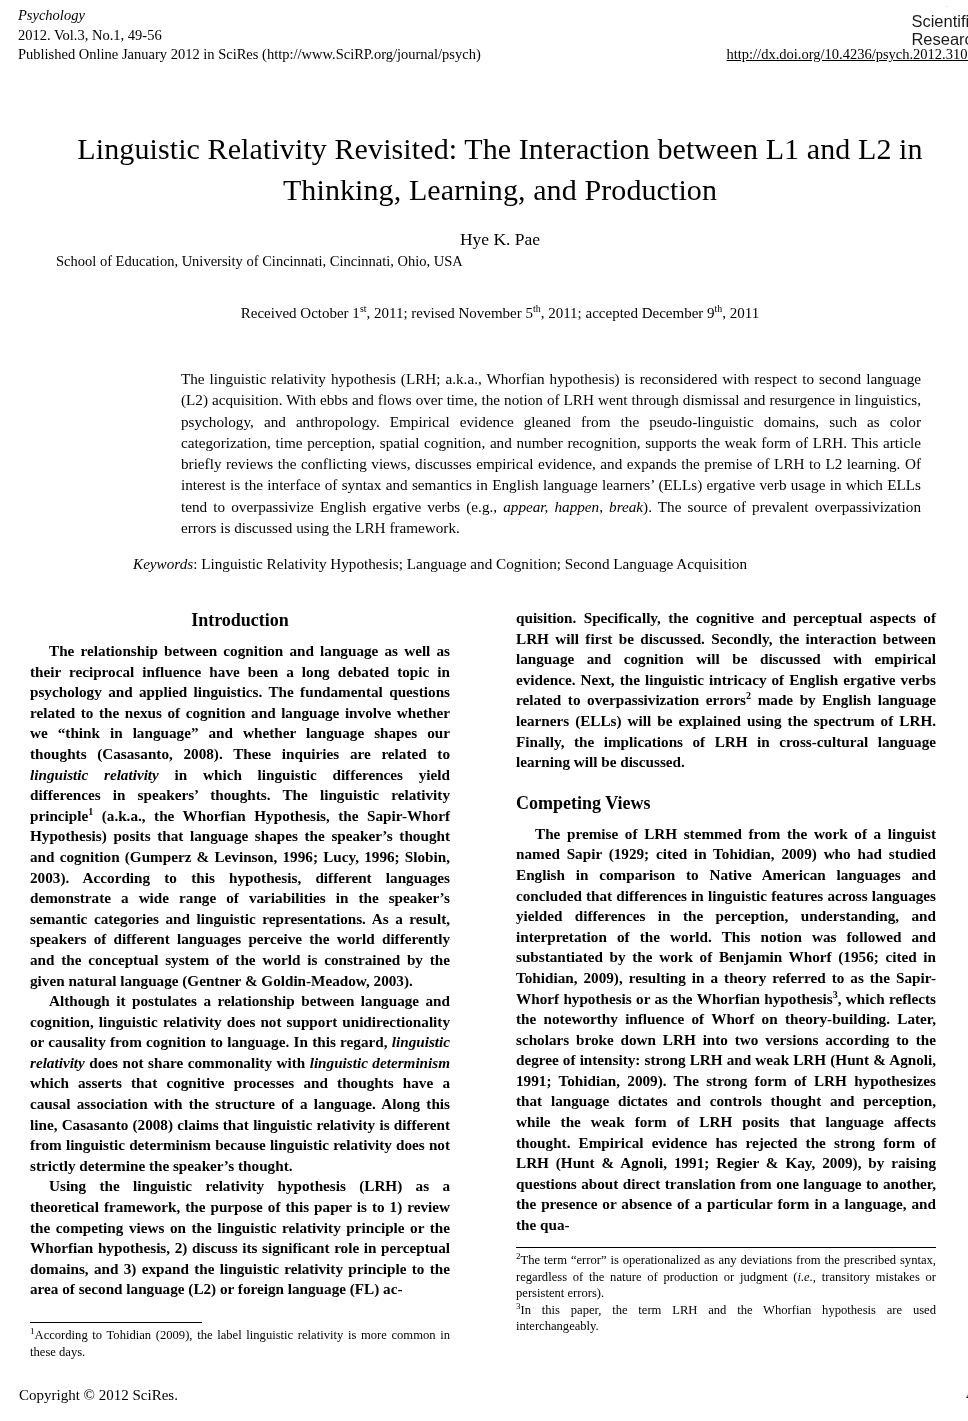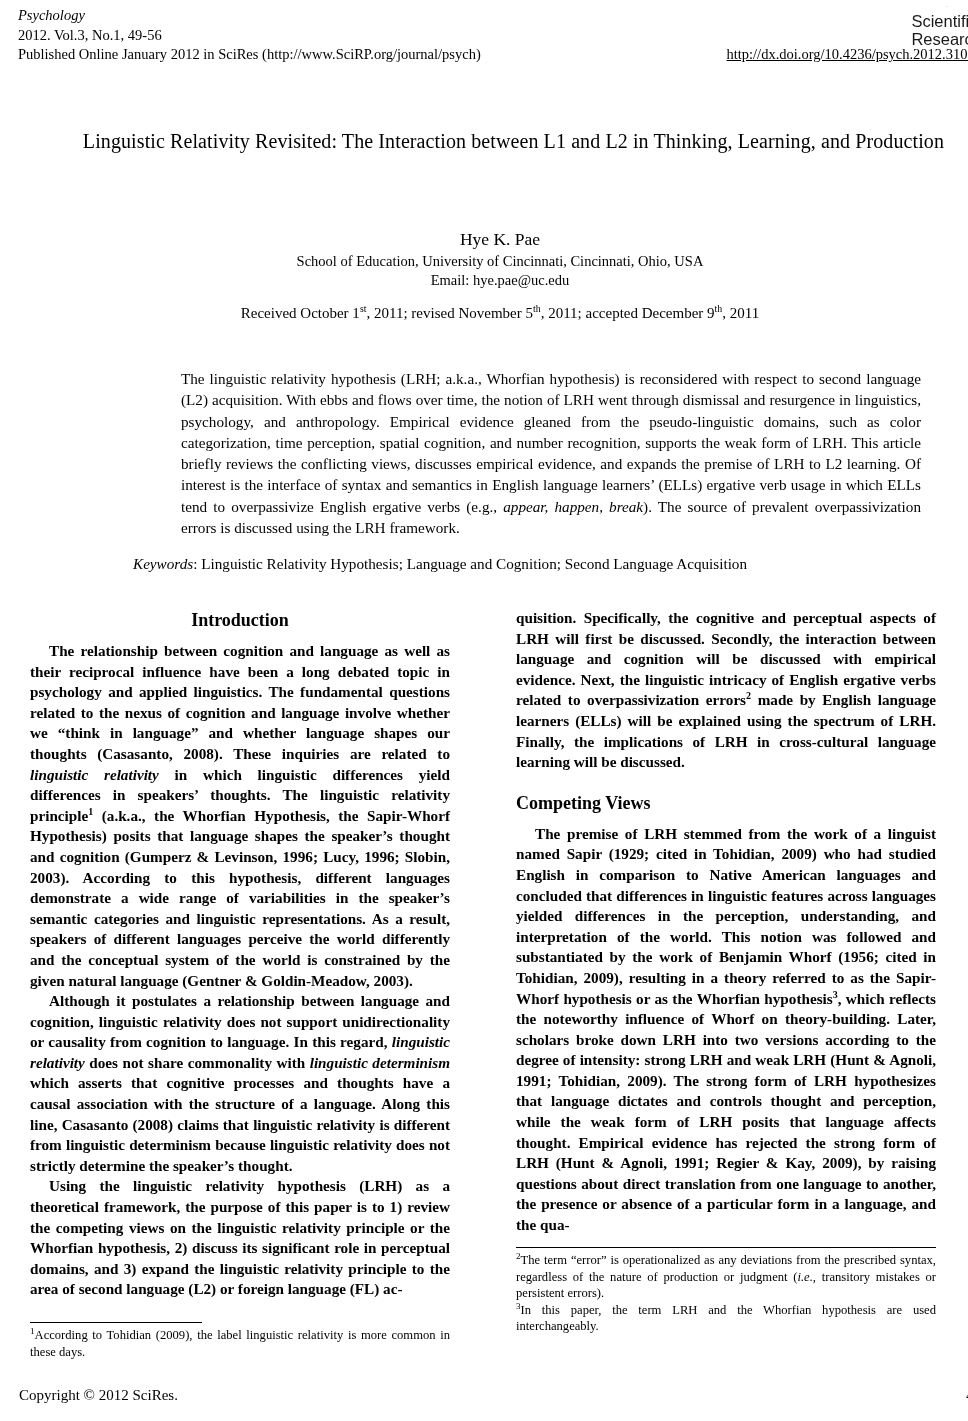--- a/index.html
+++ b/index.html
@@ -63,39 +63,38 @@
     font-size: 16.5px;
     line-height: 18px;
     color: #1a1a1a;
   }
 
   
   .title {
     position: absolute;
     left: 40px; top: 108px;
     width: 888px;
-    text-align: right;
-    font-size: 20px;
+    text-align: center;
+    font-size: 30px;
     line-height: 41px;
     font-weight: normal;
     letter-spacing: 0.1px;
   }
   .author {
     position: absolute;
     left: 40px; top: 228px;
     width: 888px;
     text-align: center;
     font-size: 17.5px;
     line-height: 23px;
   }
   .affil {
     position: absolute;
     left: 40px; top: 252px;
     width: 888px;
-    text-align: center;
     font-size: 14.5px;
     line-height: 19px;
   }
   .email {
     position: absolute;
     left: 40px; top: 271px;
     width: 888px;
     text-align: center;
     font-size: 14.5px;
     line-height: 19px;
@@ -231,21 +230,20 @@
         <div>Research</div>
       </div>
     </div>
 
     <a class="mast-doi" href="#">http://dx.doi.org/10.4236/psych.2012.31008</a>
   </div>
 
   <h1 class="title">Linguistic Relativity Revisited: The Interaction between L1 and L2 in Thinking, Learning, and Production</h1>
   <div class="author">Hye K. Pae</div>
   <div class="affil">School of Education, University of Cincinnati, Cincinnati, Ohio, USA</div>
-  <div class="email">Email: hye.pae@uc.edu</div>
 
   <div class="dates"><span>Received October 1</span><sup>st</sup><span>, 2011; revised November 5</span><sup>th</sup><span>, 2011; accepted December 9</span><sup>th</sup><span>, 2011</span></div>
 
   <div class="abstract"><span>The linguistic relativity hypothesis (LRH; a.k.a., Whorfian hypothesis) is reconsidered with respect to second language (L2) acquisition. With ebbs and flows over time, the notion of LRH went through dismissal and resurgence in linguistics, psychology, and anthropology. Empirical evidence gleaned from the pseudo-linguistic domains, such as color categorization, time perception, spatial cognition, and number recognition, supports the weak form of LRH. This article briefly reviews the conflicting views, discusses empirical evidence, and expands the premise of LRH to L2 learning. Of interest is the interface of syntax and semantics in English language learners’ (ELLs) ergative verb usage in which ELLs tend to overpassivize English ergative verbs (e.g., </span><i>appear, happen, break</i><span>). The source of prevalent overpassivization errors is discussed using the LRH framework.</span></div>
 
   <div class="keywords"><i class="kw-label">Keywords</i><span>: </span><span>Linguistic Relativity Hypothesis; Language and Cognition; Second Language Acquisition</span></div>
 
   <div class="col col-left">
     <h2 class="sec">Introduction</h2>
 

